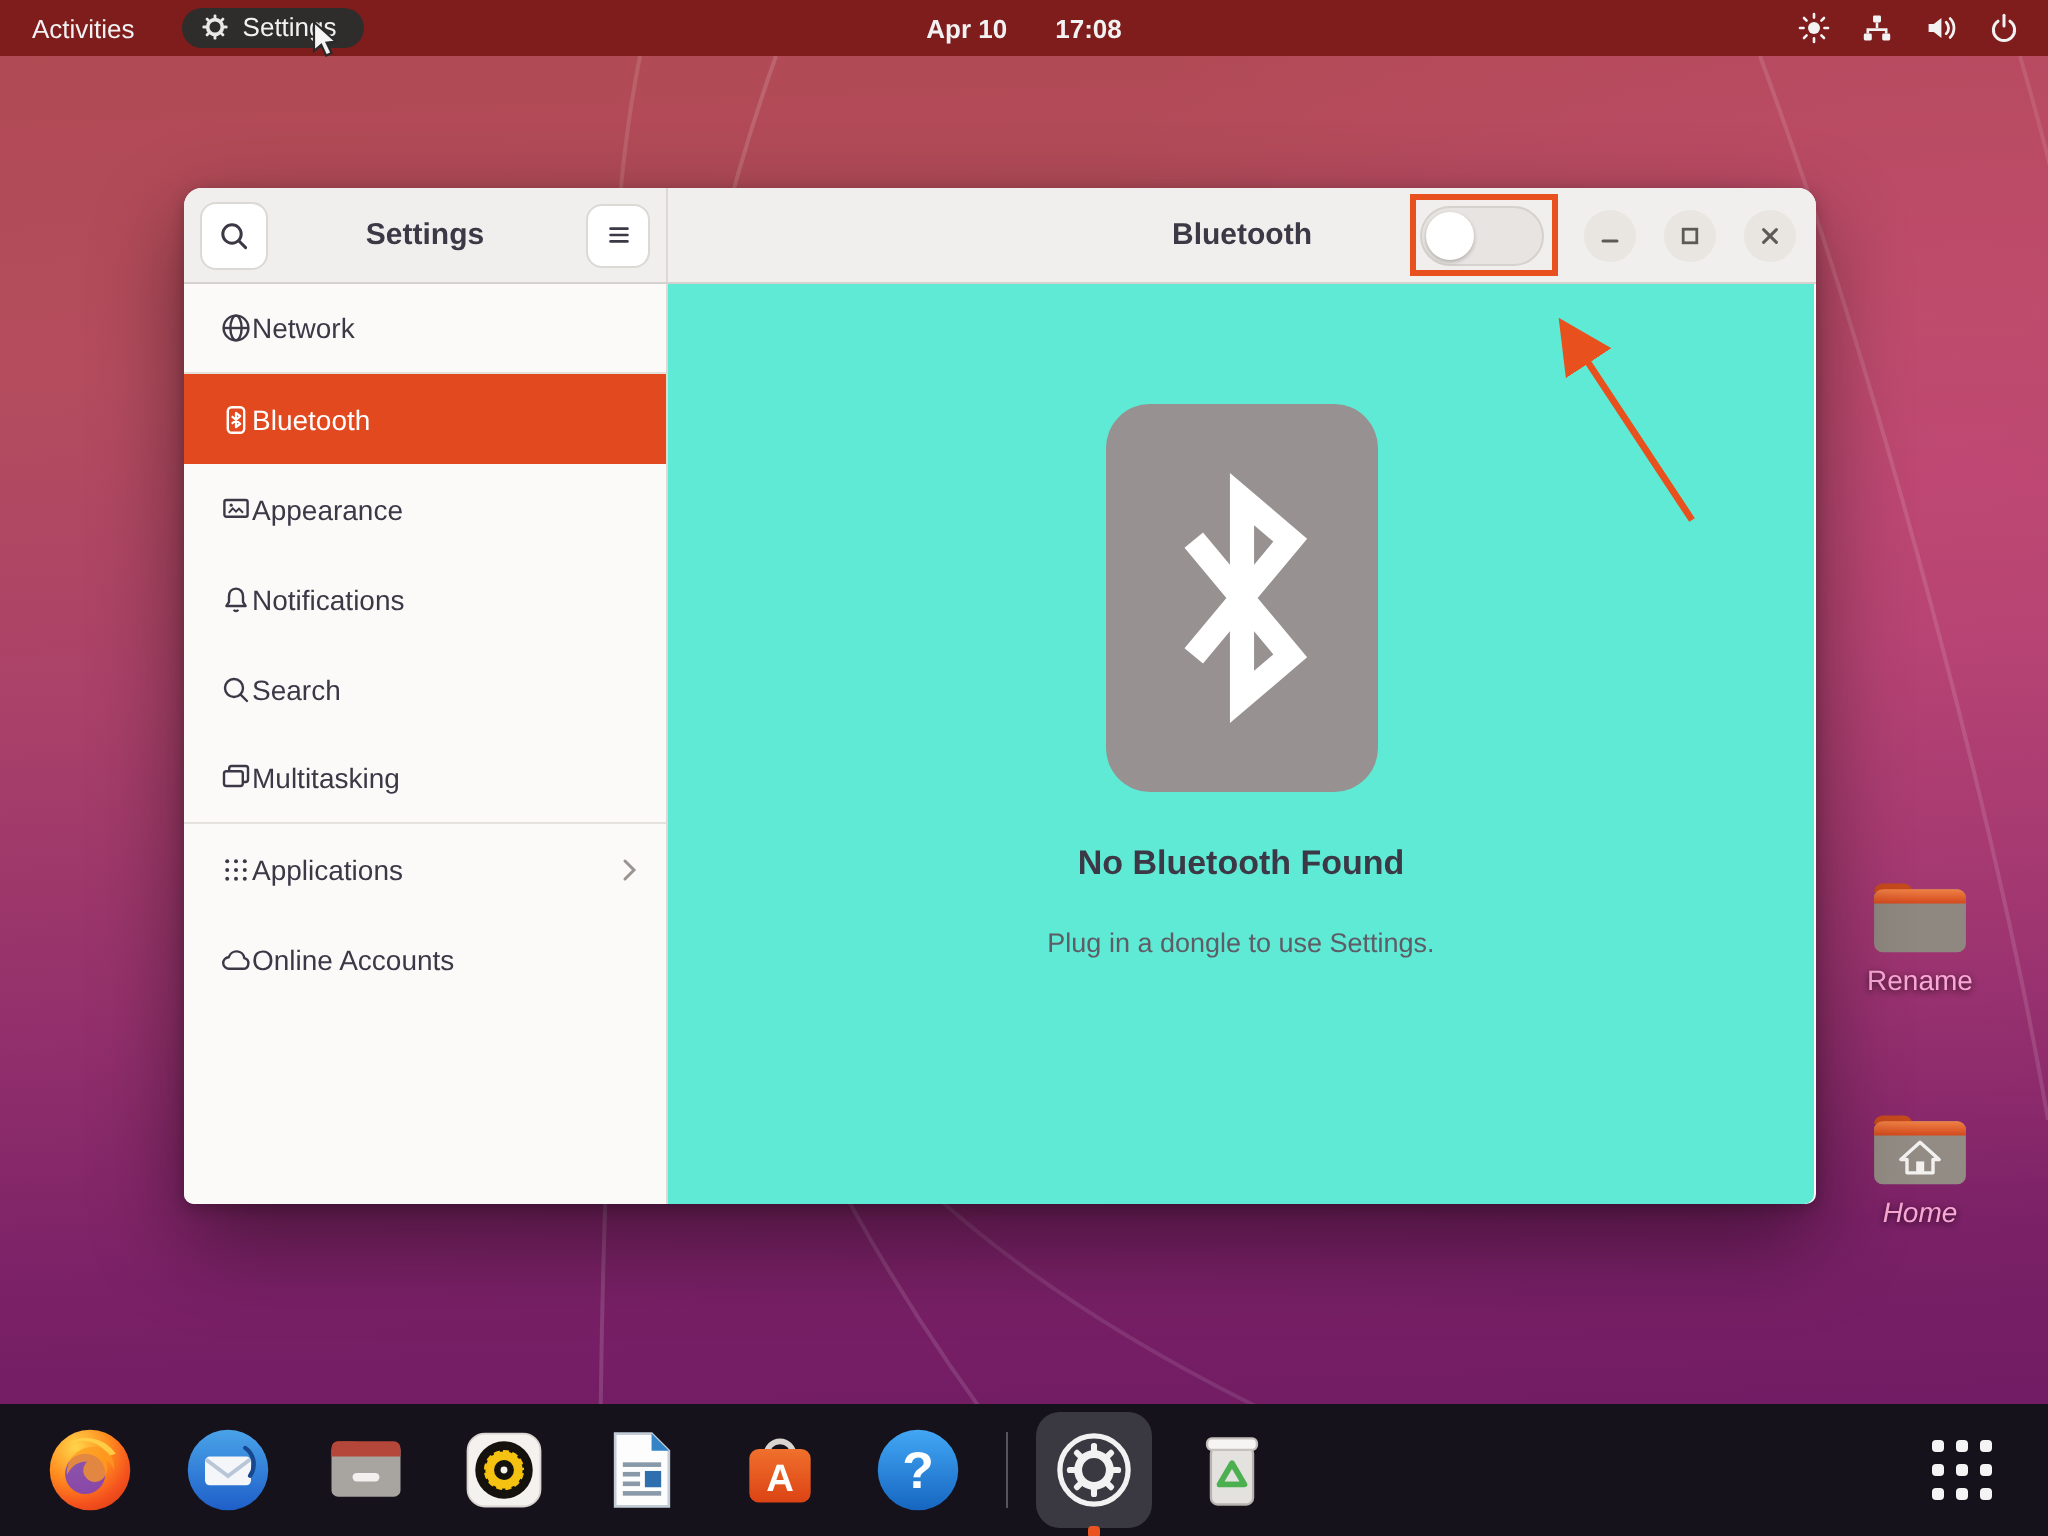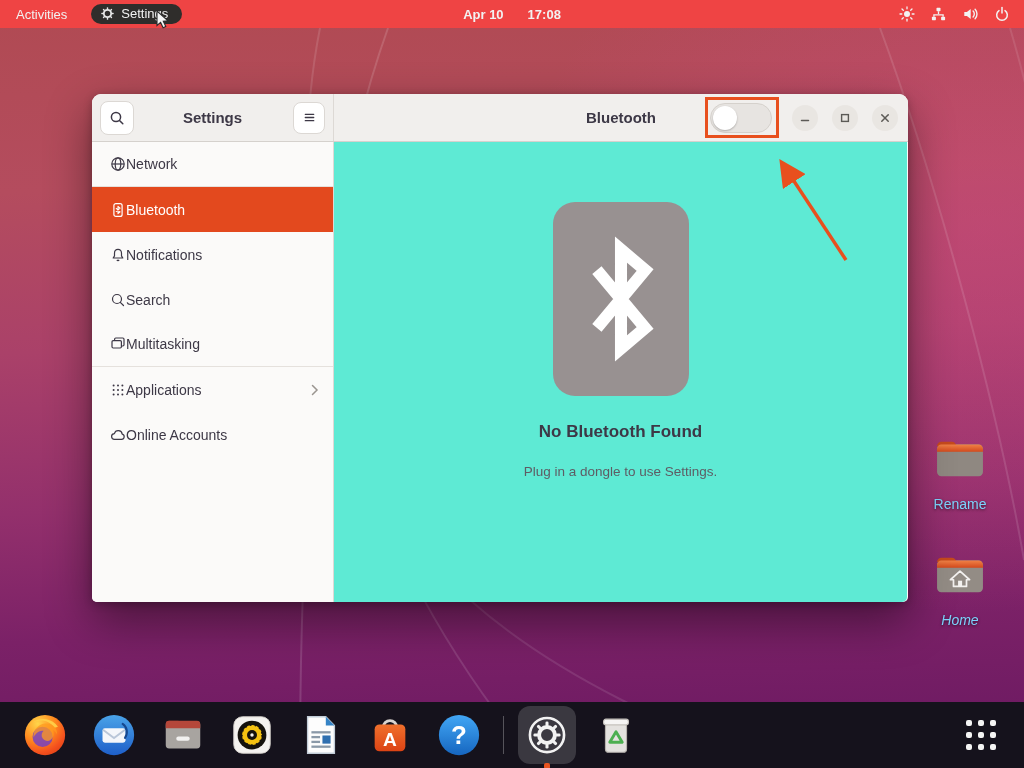--- a/index.html
+++ b/index.html
@@ -8,21 +8,21 @@
 
   
   .wallpaper { position:absolute; inset:0;
     background:
       radial-gradient(760px 620px at 96% 30%, rgba(214,74,140,.38), transparent 62%),
       linear-gradient(178deg, #b04a52 0%, #b44c5e 24%, #aa4169 44%, #93306c 64%, #7b2167 80%, #691861 100%);
   }
   .wallpaper-curves { position:absolute; inset:0; pointer-events:none; }
 
   
-  .topbar { position:absolute; top:0; left:0; width:1024px; height:28px; background:#ef4444;
+  .topbar { position:absolute; top:0; left:0; width:1024px; height:28px; background:#7f1d1d;
     display:flex; align-items:center; color:#f2f2f2; font-size:13px; z-index:30; }
   .activities { padding:0 16px; height:100%; display:flex; align-items:center; }
   .appmenu { display:flex; align-items:center; gap:7px; background:#2f2d2b; border-radius:12px;
     padding:2px 14px 3px 10px; margin-left:8px; }
   .clock { position:absolute; left:50%; transform:translateX(-50%); display:flex; gap:24px; font-weight:bold; font-size:13px;}
   .tb-right { margin-left:auto; display:flex; align-items:center; gap:15px; padding-right:14px; }
   .tb-right svg { display:block; }
 
   
   .dock { position:absolute; left:0; bottom:0; width:1024px; height:66px; background:#15121c;
@@ -31,21 +31,21 @@
   .dock-item svg { display:block; }
   .dock-sep { width:1px; height:38px; background:rgba(255,255,255,.28); margin:0 14px 0 4px; }
   .dock-active { background:rgba(255,255,255,.16); }
   .running-dot { position:absolute; bottom:-5px; left:50%; transform:translateX(-50%);
     width:6px; height:6px; border-radius:2px; background:#e95420; }
   .app-grid { margin-left:auto; display:grid; grid-template-columns:repeat(3,6px); grid-gap:6px; margin-right:12px; }
   .app-grid i { width:6px; height:6px; border-radius:2px; background:#f4f4f4; display:block; }
 
   
   .desk-icon { position:absolute; width:96px; left:912px; display:flex; flex-direction:column; align-items:center; z-index:1; }
-  .desk-icon .dlabel { margin-top:16px; color:#7dd3fc; font-size:14px; text-shadow:0 1px 3px rgba(0,0,0,.65); }
+  .desk-icon .dlabel { margin-top:2px; color:#f9a8d4; font-size:14px; text-shadow:0 1px 3px rgba(0,0,0,.65); }
 
   
   .window { position:absolute; left:92px; top:94px; width:816px; height:508px; border-radius:9px 9px 5px 5px;
     box-shadow:0 18px 46px rgba(0,0,0,.45), 0 2px 8px rgba(0,0,0,.25); background:#fcfbfa; z-index:5; }
   .titlebar { position:absolute; top:0; left:0; width:816px; height:48px; background:#f1efed;
     border-bottom:1px solid #d5d1cd; border-radius:9px 9px 0 0; display:flex; }
   .tb-left { width:242px; height:100%; position:relative; border-right:1px solid #ddd9d5; display:flex; align-items:center; }
   .tb-main { flex:1; height:100%; position:relative; display:flex; align-items:center; }
   .hbtn { width:34px; height:34px; background:#fff; border:1px solid #dcd8d4; border-radius:8px;
     display:flex; align-items:center; justify-content:center; }
@@ -228,20 +228,30 @@
         <span class="sicon">
           <svg width="16" height="16" viewBox="0 0 16 16" fill="none" stroke="currentColor">
             <rect x="3.9" y="1.6" width="8.2" height="12.8" rx="2" stroke-width="1.2"></rect>
             <path d="M5.9 6.1 L10.1 9.9 L8 11.6 V4.4 L10.1 6.1 L5.9 9.9" stroke-width="1.1" stroke-linejoin="round"></path>
           </svg>
           </span>
         <span>Bluetooth</span>
       </div>
 
 
+      <div class="srow">
+        <span class="sicon">
+          <svg width="16" height="16" viewBox="0 0 16 16" fill="none" stroke="currentColor" stroke-width="1.2">
+            <rect x="2.2" y="3" width="11.6" height="8.4" rx="1"></rect>
+            <path d="M4.4 9.4 l2-2.2 1.6 1.6 1.5-1.5 2 2.1" stroke-width="1"></path>
+            <circle cx="5.6" cy="5.6" r=".8" fill="currentColor" stroke="none"></circle>
+          </svg>
+          </span>
+        <span>Appearance</span>
+      </div>
 
       <div class="srow">
         <span class="sicon">
           <svg width="16" height="16" viewBox="0 0 16 16" fill="none" stroke="currentColor" stroke-width="1.2">
             <path d="M8 2.3 c-2.2 0-3.5 1.7-3.5 3.9 v2.7 L3.2 11 h9.6 L11.5 8.9 V6.2 c0-2.2-1.3-3.9-3.5-3.9 Z" stroke-linejoin="round"></path>
             <path d="M6.9 12.9 a1.25 1.25 0 0 0 2.2 0"></path>
           </svg>
           </span>
         <span>Notifications</span>
       </div>

